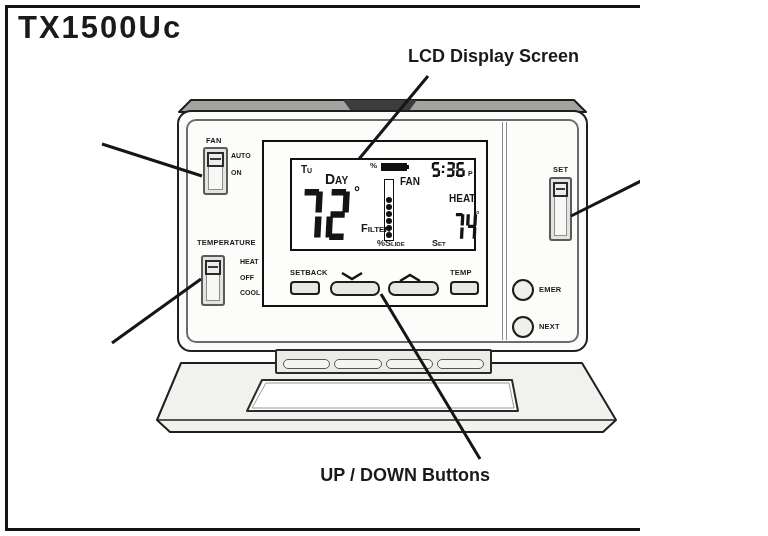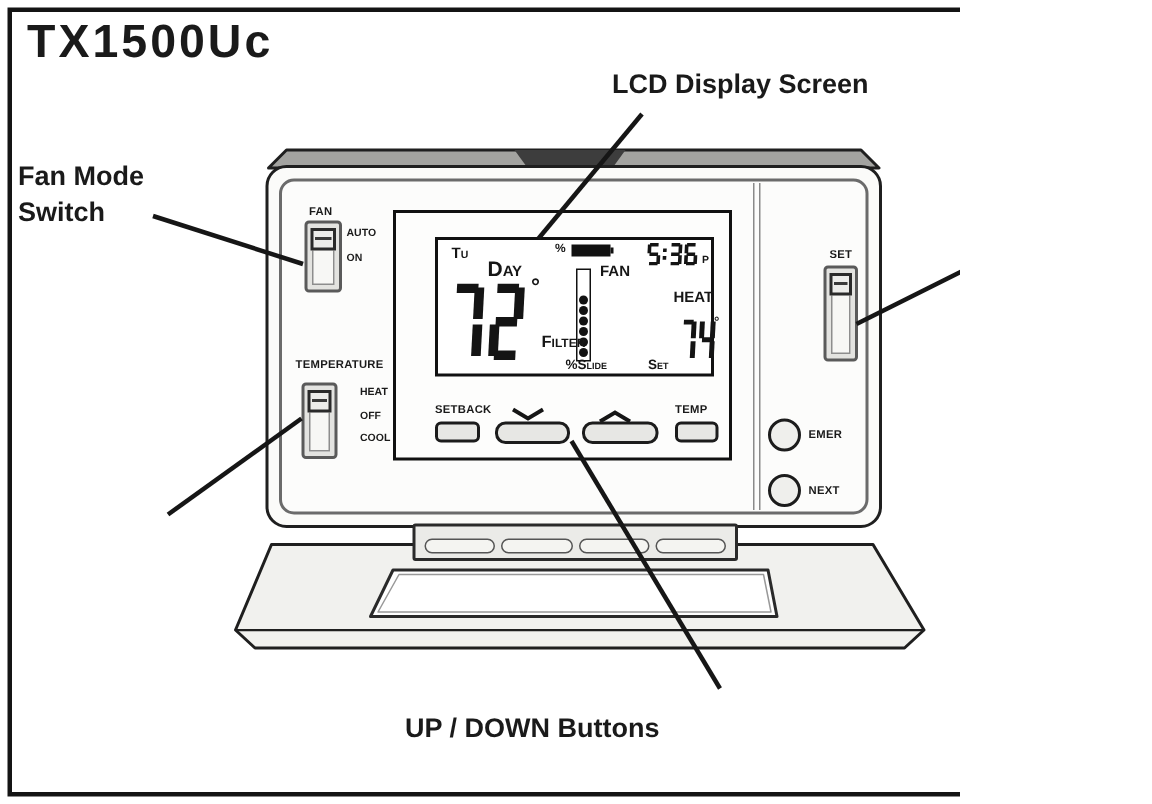--- a/index.html
+++ b/index.html
@@ -199,22 +199,21 @@
   <div class="abs btnlabel" style="left:539px;top:322px">NEXT</div>
 
   <div class="abs vent">
     <div class="slot" style="left:6px;width:45px"></div>
     <div class="slot" style="left:57px;width:46px"></div>
     <div class="slot" style="left:109px;width:45px"></div>
     <div class="slot" style="left:160px;width:45px"></div>
   </div>
 
   <div class="abs callout" style="left:408px;top:44px">LCD Display Screen</div>
-  <div class="abs callout" style="left:12px;top:105px;width:110px">Fan Mode Switch</div>
-  <div class="abs callout" style="left:270px;top:473px;width:220px;text-align:left">UP / DOWN Buttons</div>
+  <div class="abs callout" style="left:270px;top:463px;width:220px;text-align:right">UP / DOWN Buttons</div>
 
   <svg class="abs" width="768" height="536" style="left:0;top:0;pointer-events:none">
     <line x1="428" y1="76" x2="359" y2="159" stroke="#161616" stroke-width="3"></line>
     <line x1="102" y1="144" x2="202" y2="176" stroke="#161616" stroke-width="3"></line>
     <line x1="665" y1="169" x2="571" y2="216" stroke="#161616" stroke-width="3"></line>
     <line x1="112" y1="343" x2="201" y2="279" stroke="#161616" stroke-width="3"></line>
     <line x1="381" y1="294" x2="480" y2="459" stroke="#161616" stroke-width="3"></line>
   </svg>
 
 </div>

